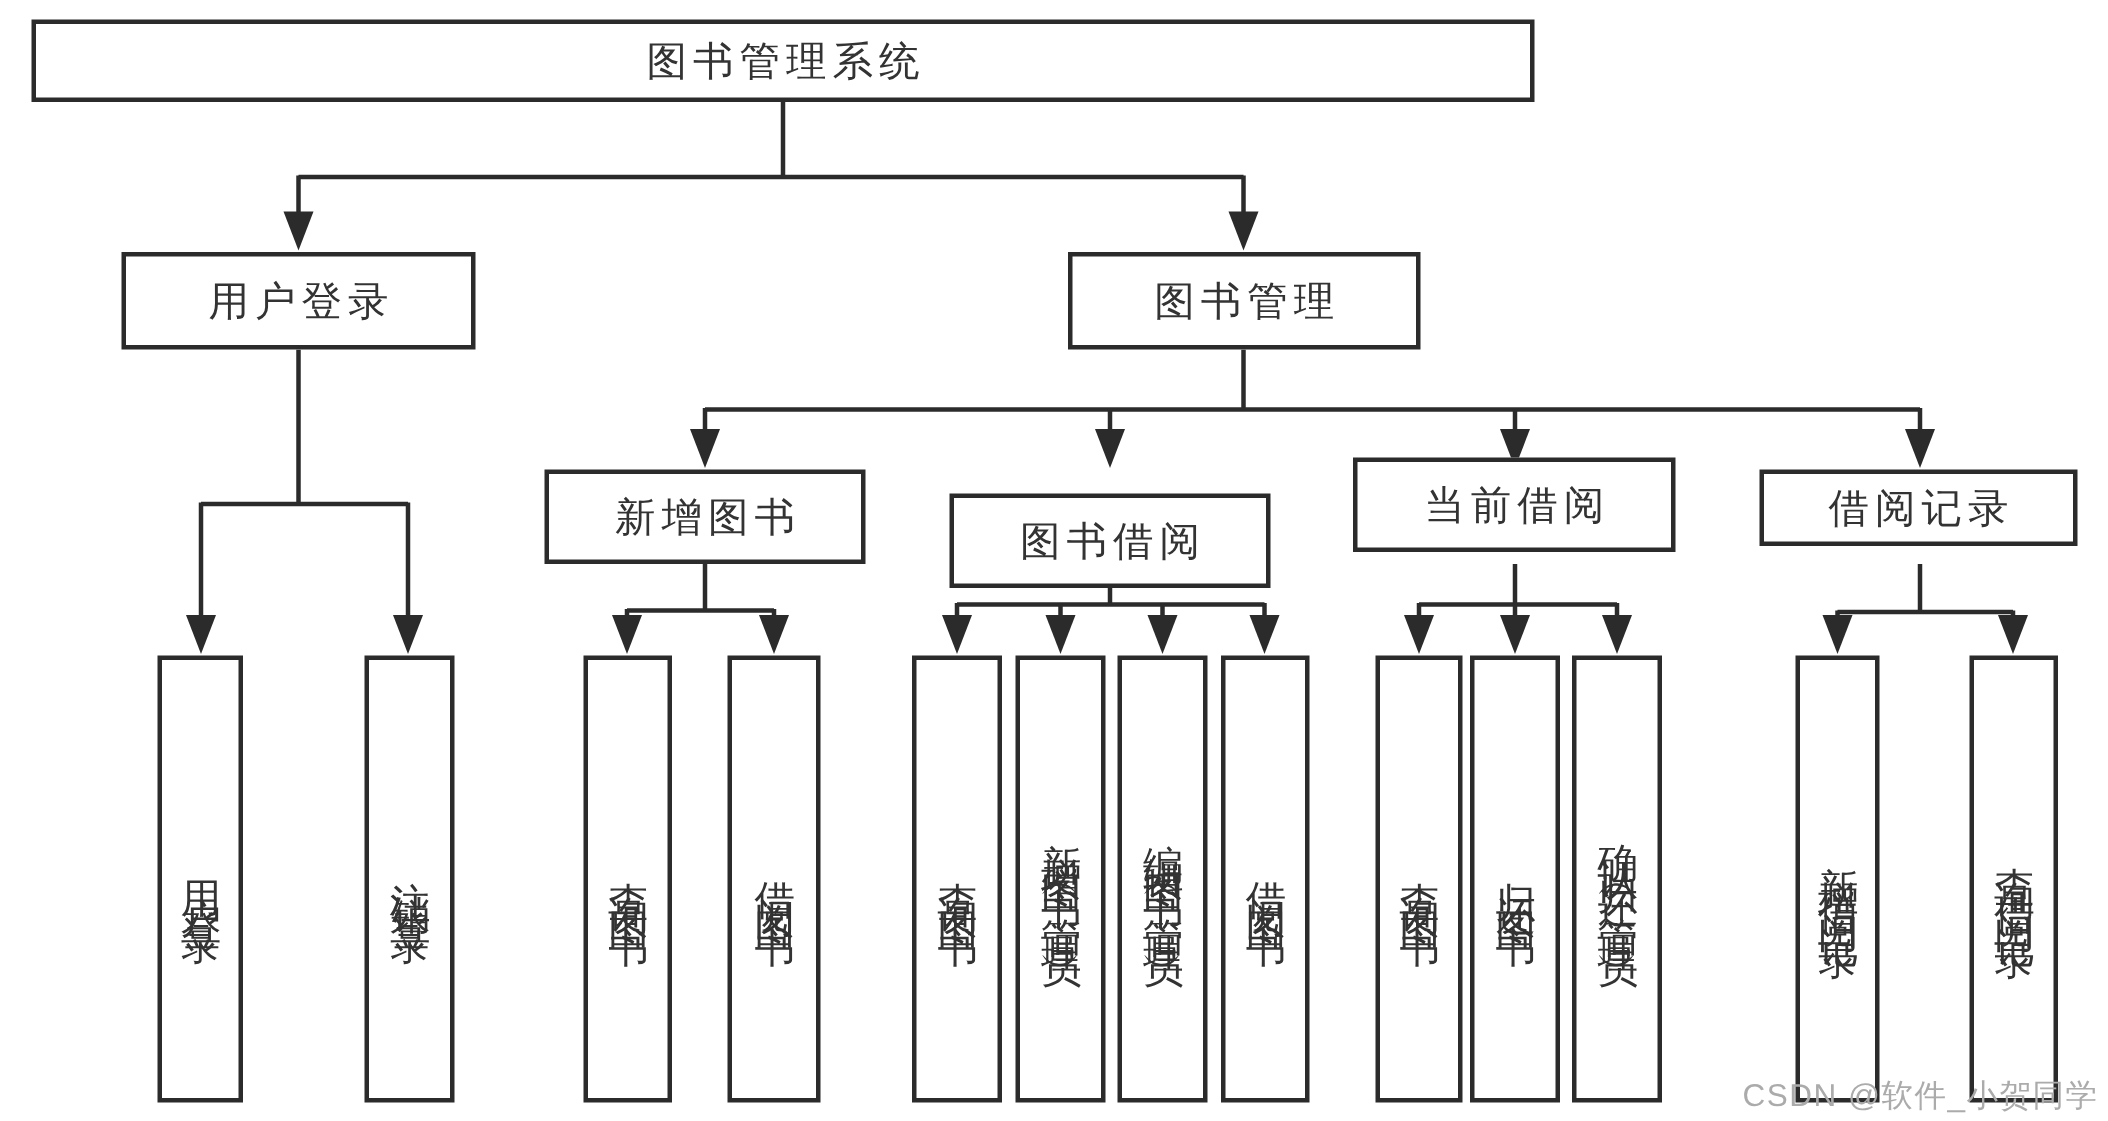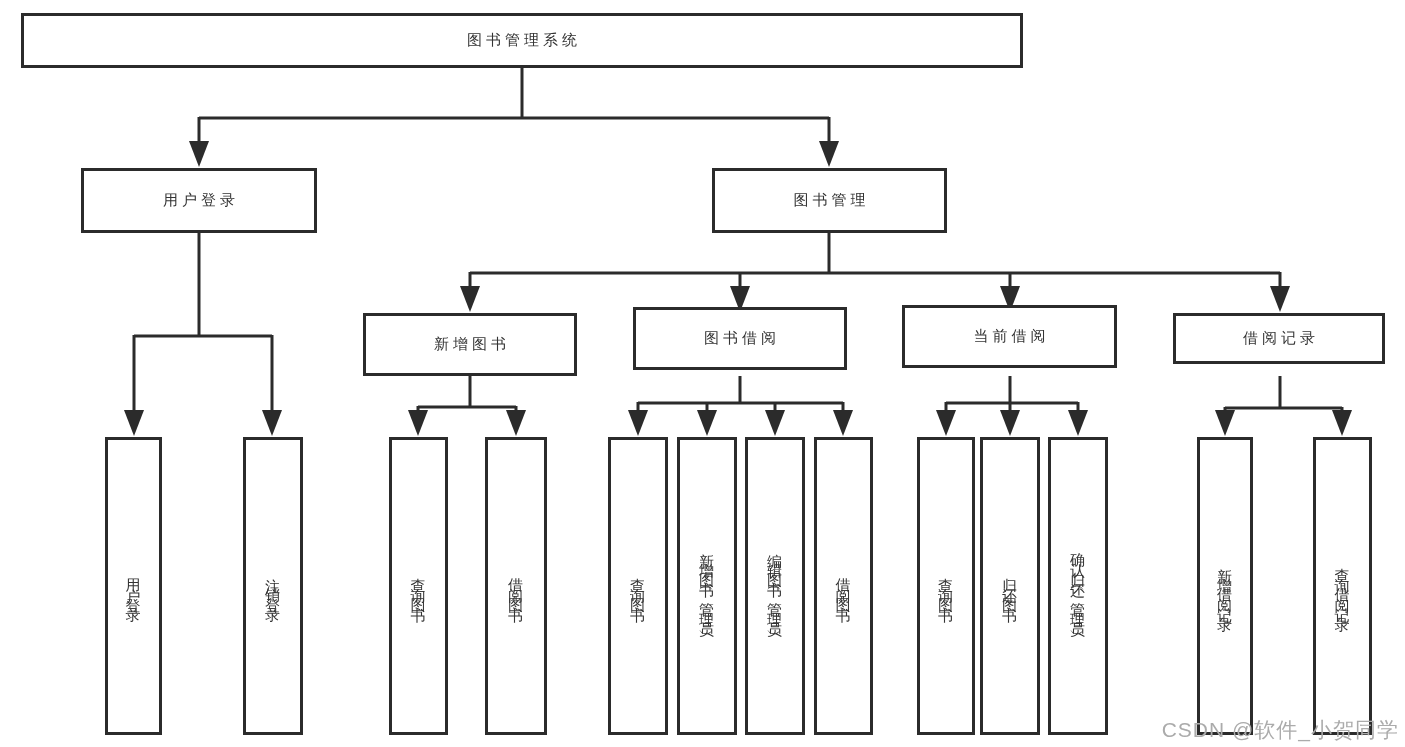--- a/index.html
+++ b/index.html
@@ -27,21 +27,21 @@
   }
   .box {
     position: absolute;
     box-sizing: border-box;
     border: 3px solid var(--line);
     background: #ffffff;
     display: flex;
     align-items: center;
     justify-content: center;
     color: var(--text);
-    font-size: 15px;
+    font-size: 27px;
   }
   .h-box {
     letter-spacing: 4px;
     text-indent: 4px;
     white-space: nowrap;
   }
   .v-box {
     writing-mode: vertical-rl;
     text-orientation: mixed;
     letter-spacing: 10px;
@@ -129,21 +129,21 @@
       <path d="M1332,410 L1352,410 L1342,436 Z"></path>
     </g>
   </svg>
 
   <div class="box h-box" style="left:21px; top:13px; width:1002px; height:55px;">图书管理系统</div>
 
   <div class="box h-box" style="left:81px; top:168px; width:236px; height:65px;">用户登录</div>
   <div class="box h-box" style="left:712px; top:168px; width:235px; height:65px;">图书管理</div>
 
   <div class="box h-box" style="left:363px; top:313px; width:214px; height:63px;">新增图书</div>
-  <div class="box h-box" style="left:633px; top:307px; width:214px; height:63px;">图书借阅</div>
+  <div class="box h-box" style="left:633px; top:329px; width:214px; height:63px;">图书借阅</div>
   <div class="box h-box" style="left:902px; top:305px; width:215px; height:63px;font-family:Liberation Serif, serif;">当前借阅</div>
   <div class="box h-box" style="left:1173px; top:313px; width:212px; height:51px;">借阅记录</div>
 
   <div class="box v-box" style="left:105px; top:437px; width:57px; height:298px;">用户登录</div>
   <div class="box v-box" style="left:243px; top:437px; width:60px; height:298px;">注销登录</div>
 
   <div class="box v-box" style="left:389px; top:437px; width:59px; height:298px;">查询图书</div>
   <div class="box v-box" style="left:485px; top:437px; width:62px; height:298px;">借阅图书</div>
 
   <div class="box v-box" style="left:608px; top:437px; width:60px; height:298px;">查询图书</div>

